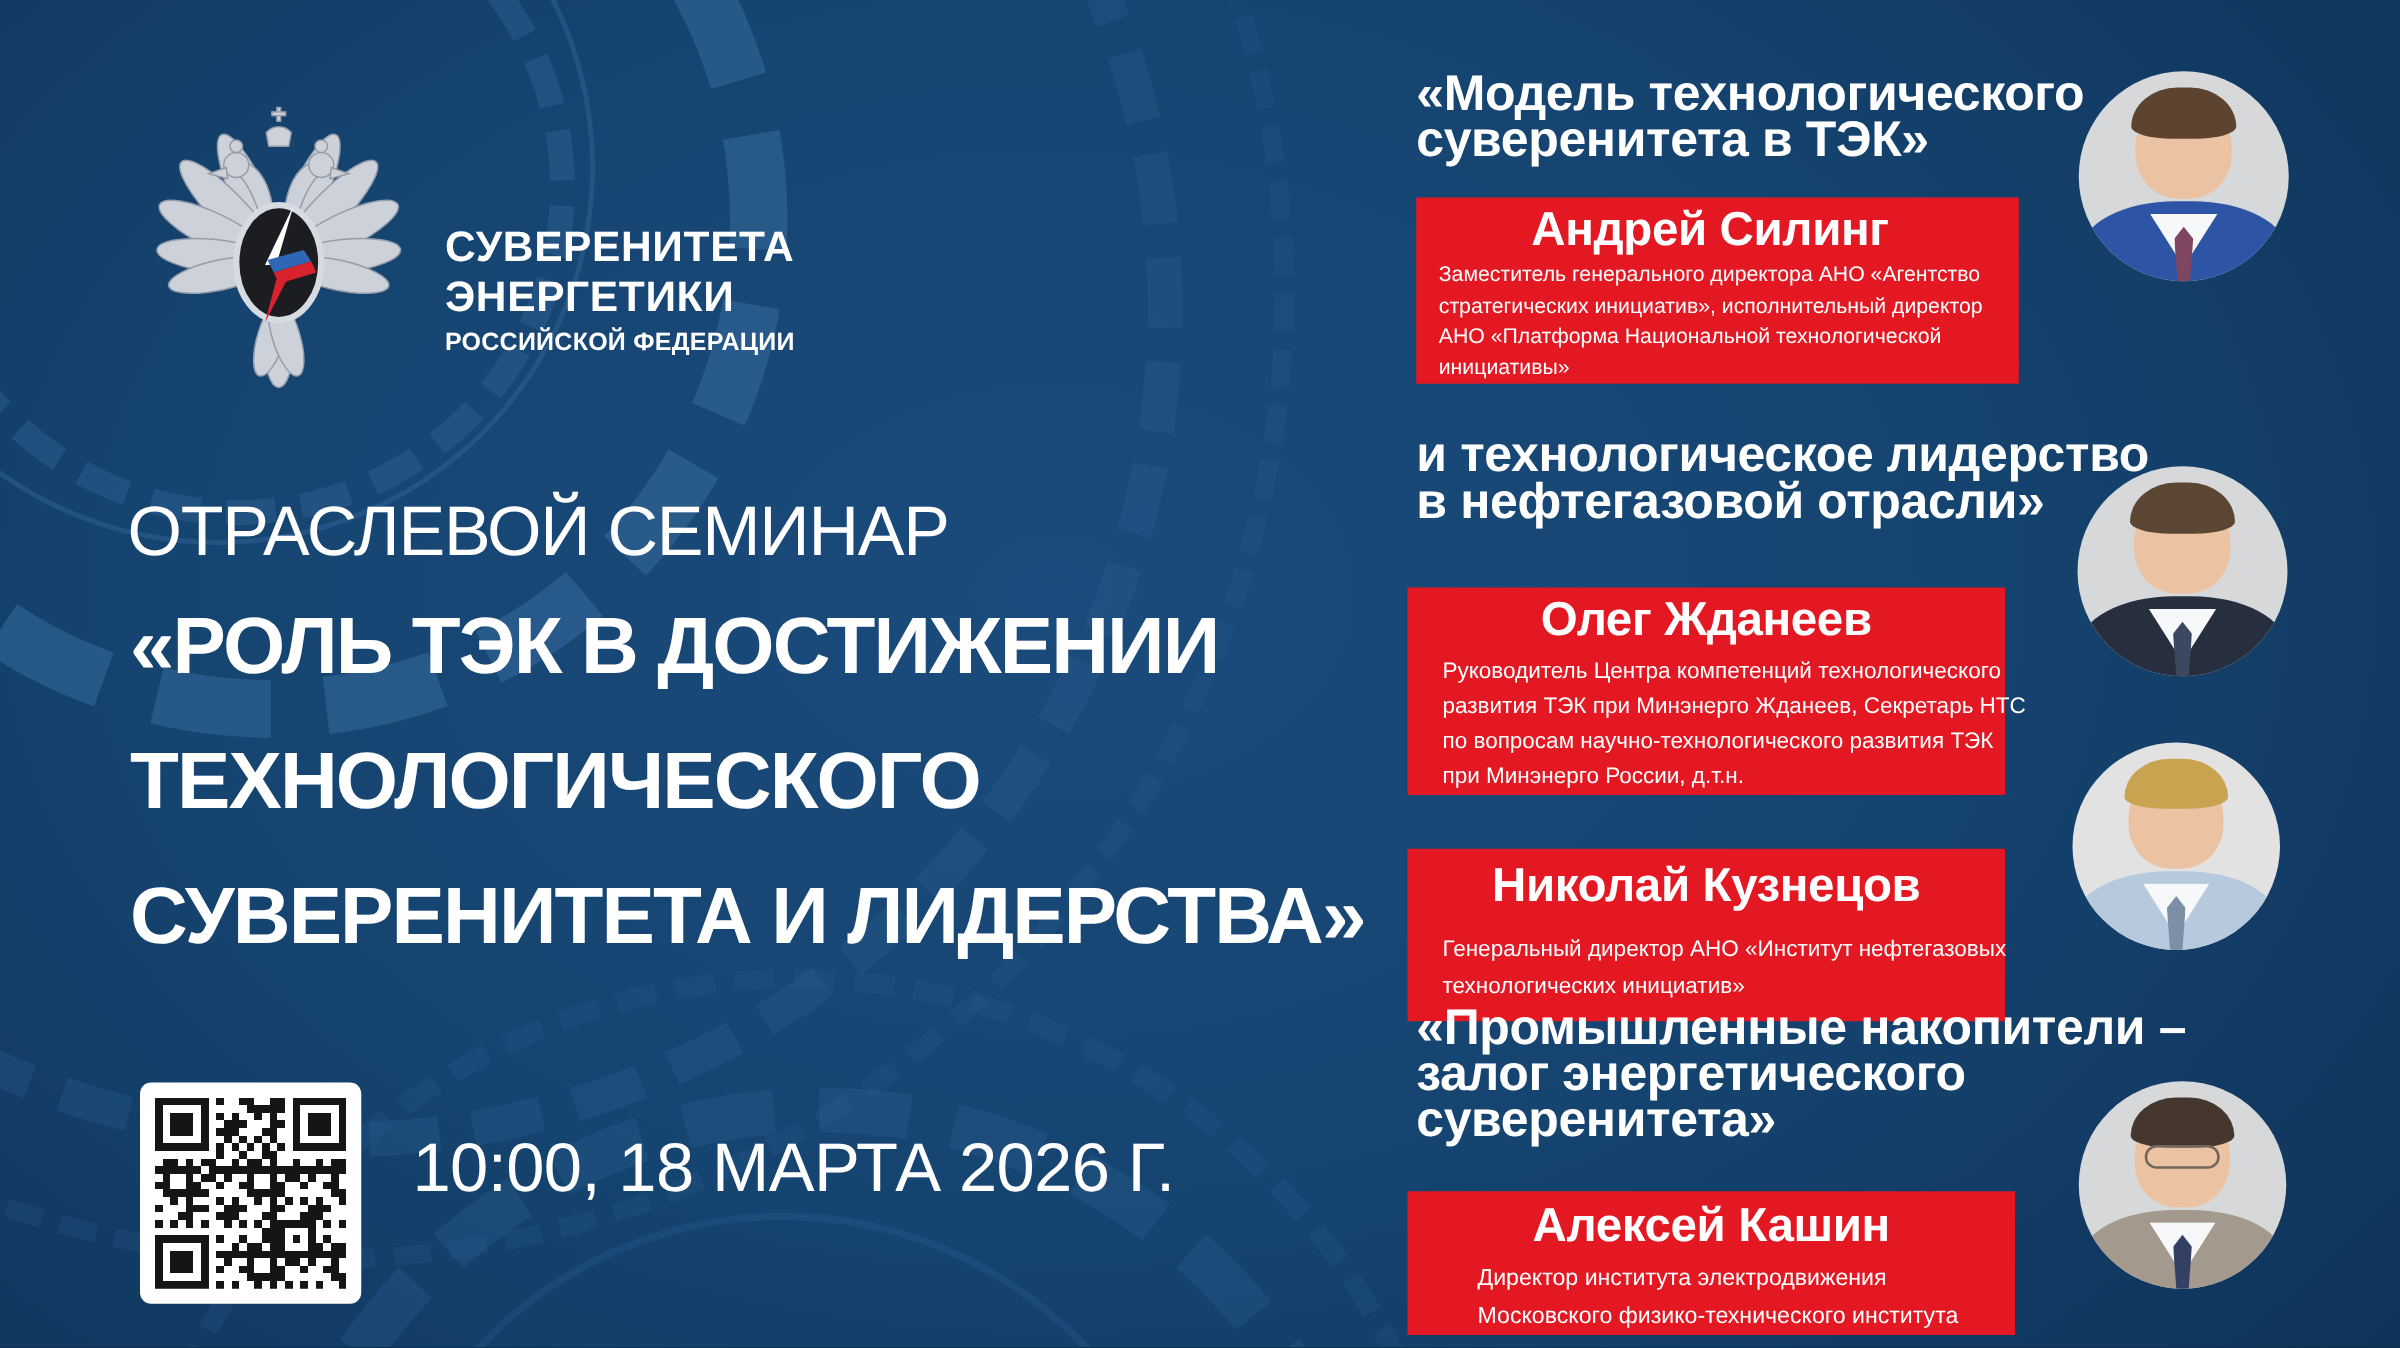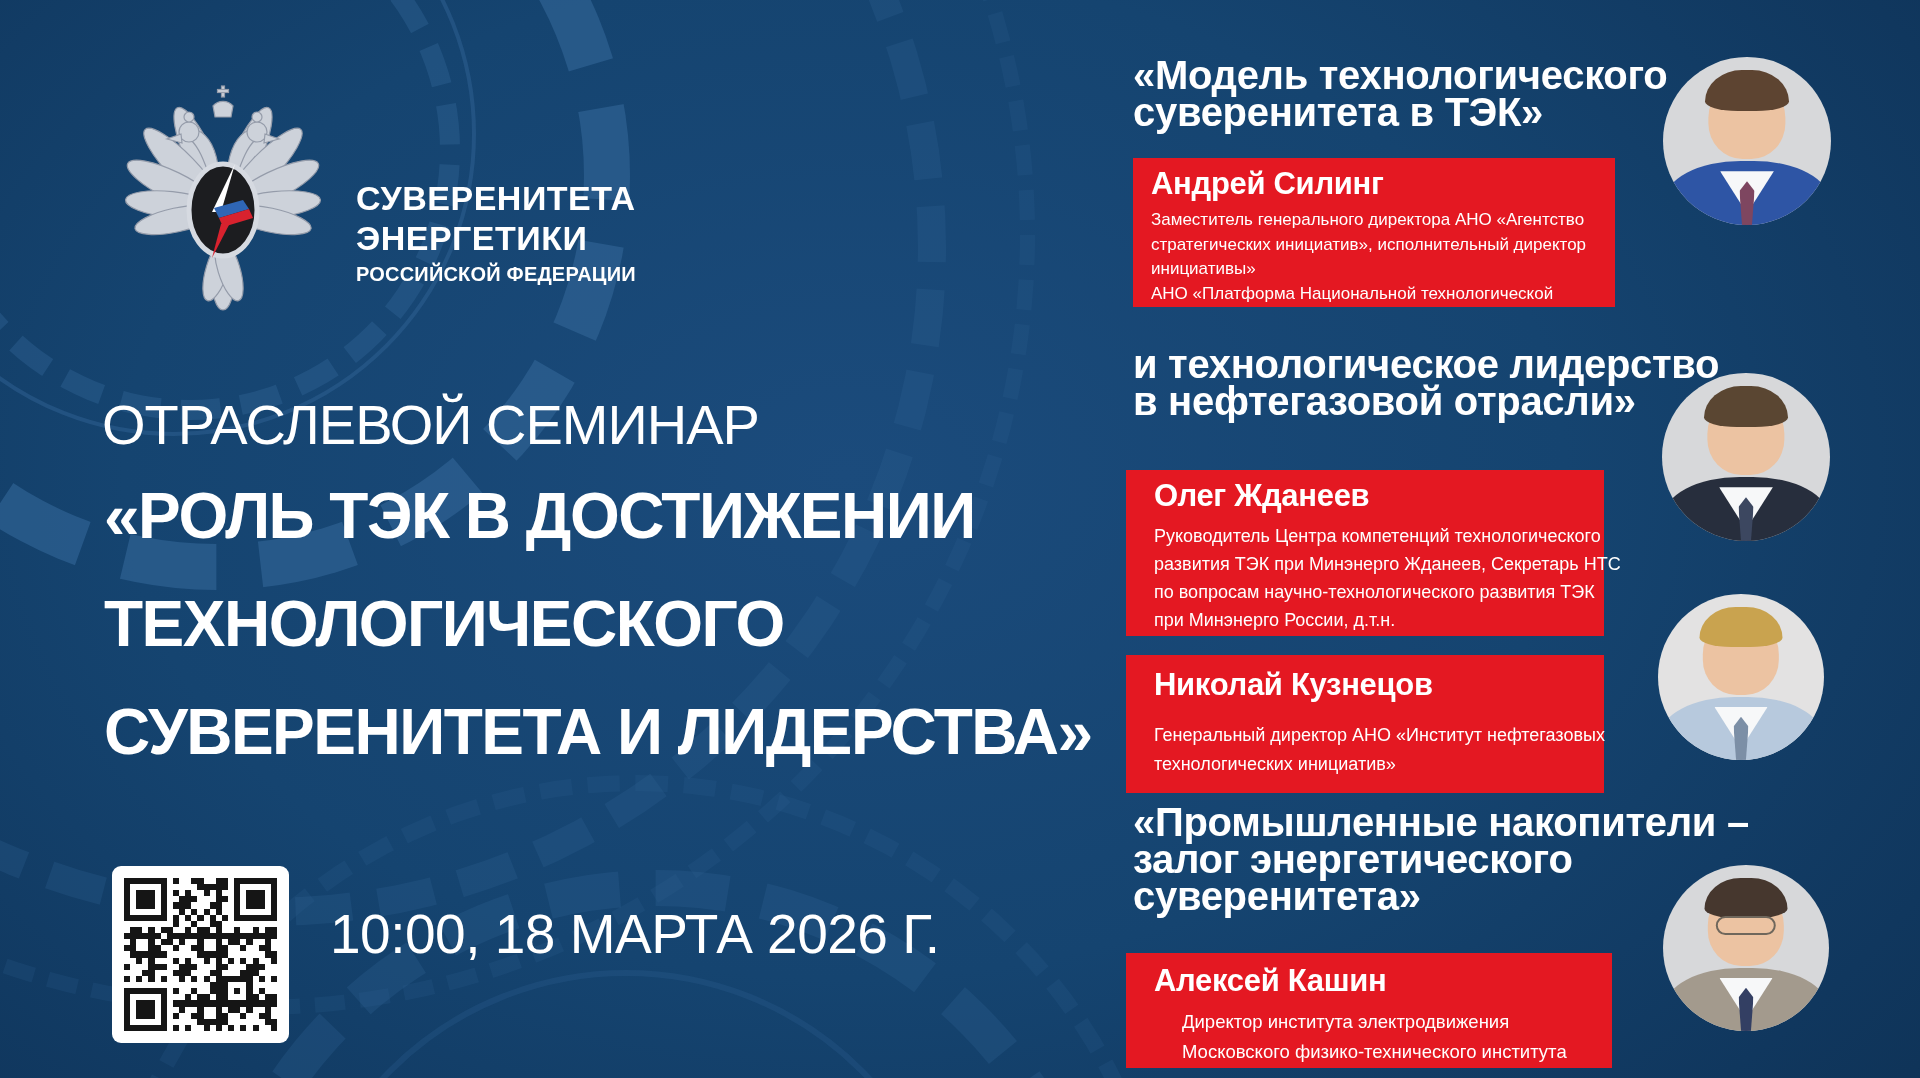--- a/index.html
+++ b/index.html
@@ -29,25 +29,25 @@
   
   .qr{position:absolute;left:112px;top:866px;width:177px;height:177px;background:#fff;border-radius:9px;
       display:flex;align-items:center;justify-content:center;}
   .qr svg{width:153px;height:153px;}
   .date{position:absolute;left:330px;top:898px;font-size:55px;font-weight:400;line-height:72px;letter-spacing:-.5px;white-space:nowrap;}
 
   
   .topic{position:absolute;}
   .topic-line{font-size:40px;font-weight:700;line-height:37px;letter-spacing:-.3px;white-space:nowrap;}
   .redbox{position:absolute;background:#e41822;box-sizing:border-box;}
-  .spk-name{font-size:31px;font-weight:700;text-align:left;letter-spacing:-.3px;white-space:nowrap;}
+  .spk-name{font-size:38px;font-weight:700;text-align:center;letter-spacing:-.3px;white-space:nowrap;}
   .spk-desc div{white-space:nowrap;font-weight:400;}
   .b1{padding:4px 30px 0 18px;} .b1 .spk-name{line-height:44px;} .b1 .spk-desc{margin-top:2px;font-size:17px;line-height:24.5px;}
   .b2{padding:4px 28px 0 28px;} .b2 .spk-name{line-height:44px;} .b2 .spk-desc{margin-top:4px;font-size:18px;line-height:28px;}
-  .b3{padding:8px 28px 0 28px;} .b3 .spk-name{line-height:44px;} .b3 .spk-desc{margin-top:14px;font-size:18px;line-height:29px;}
+  .b3{padding:8px 28px 0 28px;margin-top:24px;} .b3 .spk-name{line-height:44px;} .b3 .spk-desc{margin-top:14px;font-size:18px;line-height:29px;}
   .b4{padding:6px 28px 0 28px;} .b4 .spk-name{line-height:44px;} .b4 .spk-desc{margin-top:4px;font-size:18.5px;line-height:30px;margin-left:28px;}
 
   
   .photo{position:absolute;width:168px;height:168px;border-radius:50%;background:#d7d8da;overflow:hidden;}
   .ph-shoulders{position:absolute;bottom:-14%;left:50%;transform:translateX(-50%);width:98%;height:52%;
       border-radius:46% 46% 0 0;background:var(--suit);}
   .ph-shirt{position:absolute;bottom:-4%;left:50%;transform:translateX(-50%);width:32%;height:36%;
       background:#f7f8f9;clip-path:polygon(0 0,100% 0,50% 70%);}
   .ph-tie{position:absolute;bottom:-6%;left:50%;transform:translateX(-50%);width:9%;height:32%;background:var(--tie);
       clip-path:polygon(50% 0,100% 18%,78% 100%,22% 100%,0 18%);}
@@ -369,22 +369,22 @@
 
     <div class="topic" style="left:1133px;top:57px;">
       <div class="topic-line">«Модель технологического</div>
       <div class="topic-line">суверенитета в ТЭК»</div>
     </div>
     <div class="redbox b1" style="left:1133px;top:158px;width:482px;height:149px;">
       <div class="spk-name">Андрей Силинг</div>
       <div class="spk-desc">
         <div>Заместитель генерального директора АНО «Агентство</div>
         <div>стратегических инициатив», исполнительный директор</div>
+        <div>АНО «Платформа Национальной технологической</div>
         <div>инициативы»</div>
-        <div>АНО «Платформа Национальной технологической</div>
       </div>
     </div>
     <div class="photo av1" style="left:1663px;top:57px;">
       <div class="ph-shoulders"></div>
       <div class="ph-shirt"></div>
       <div class="ph-tie"></div>
       <div class="ph-head"></div>
       <div class="ph-hair"></div>
     </div>
 

